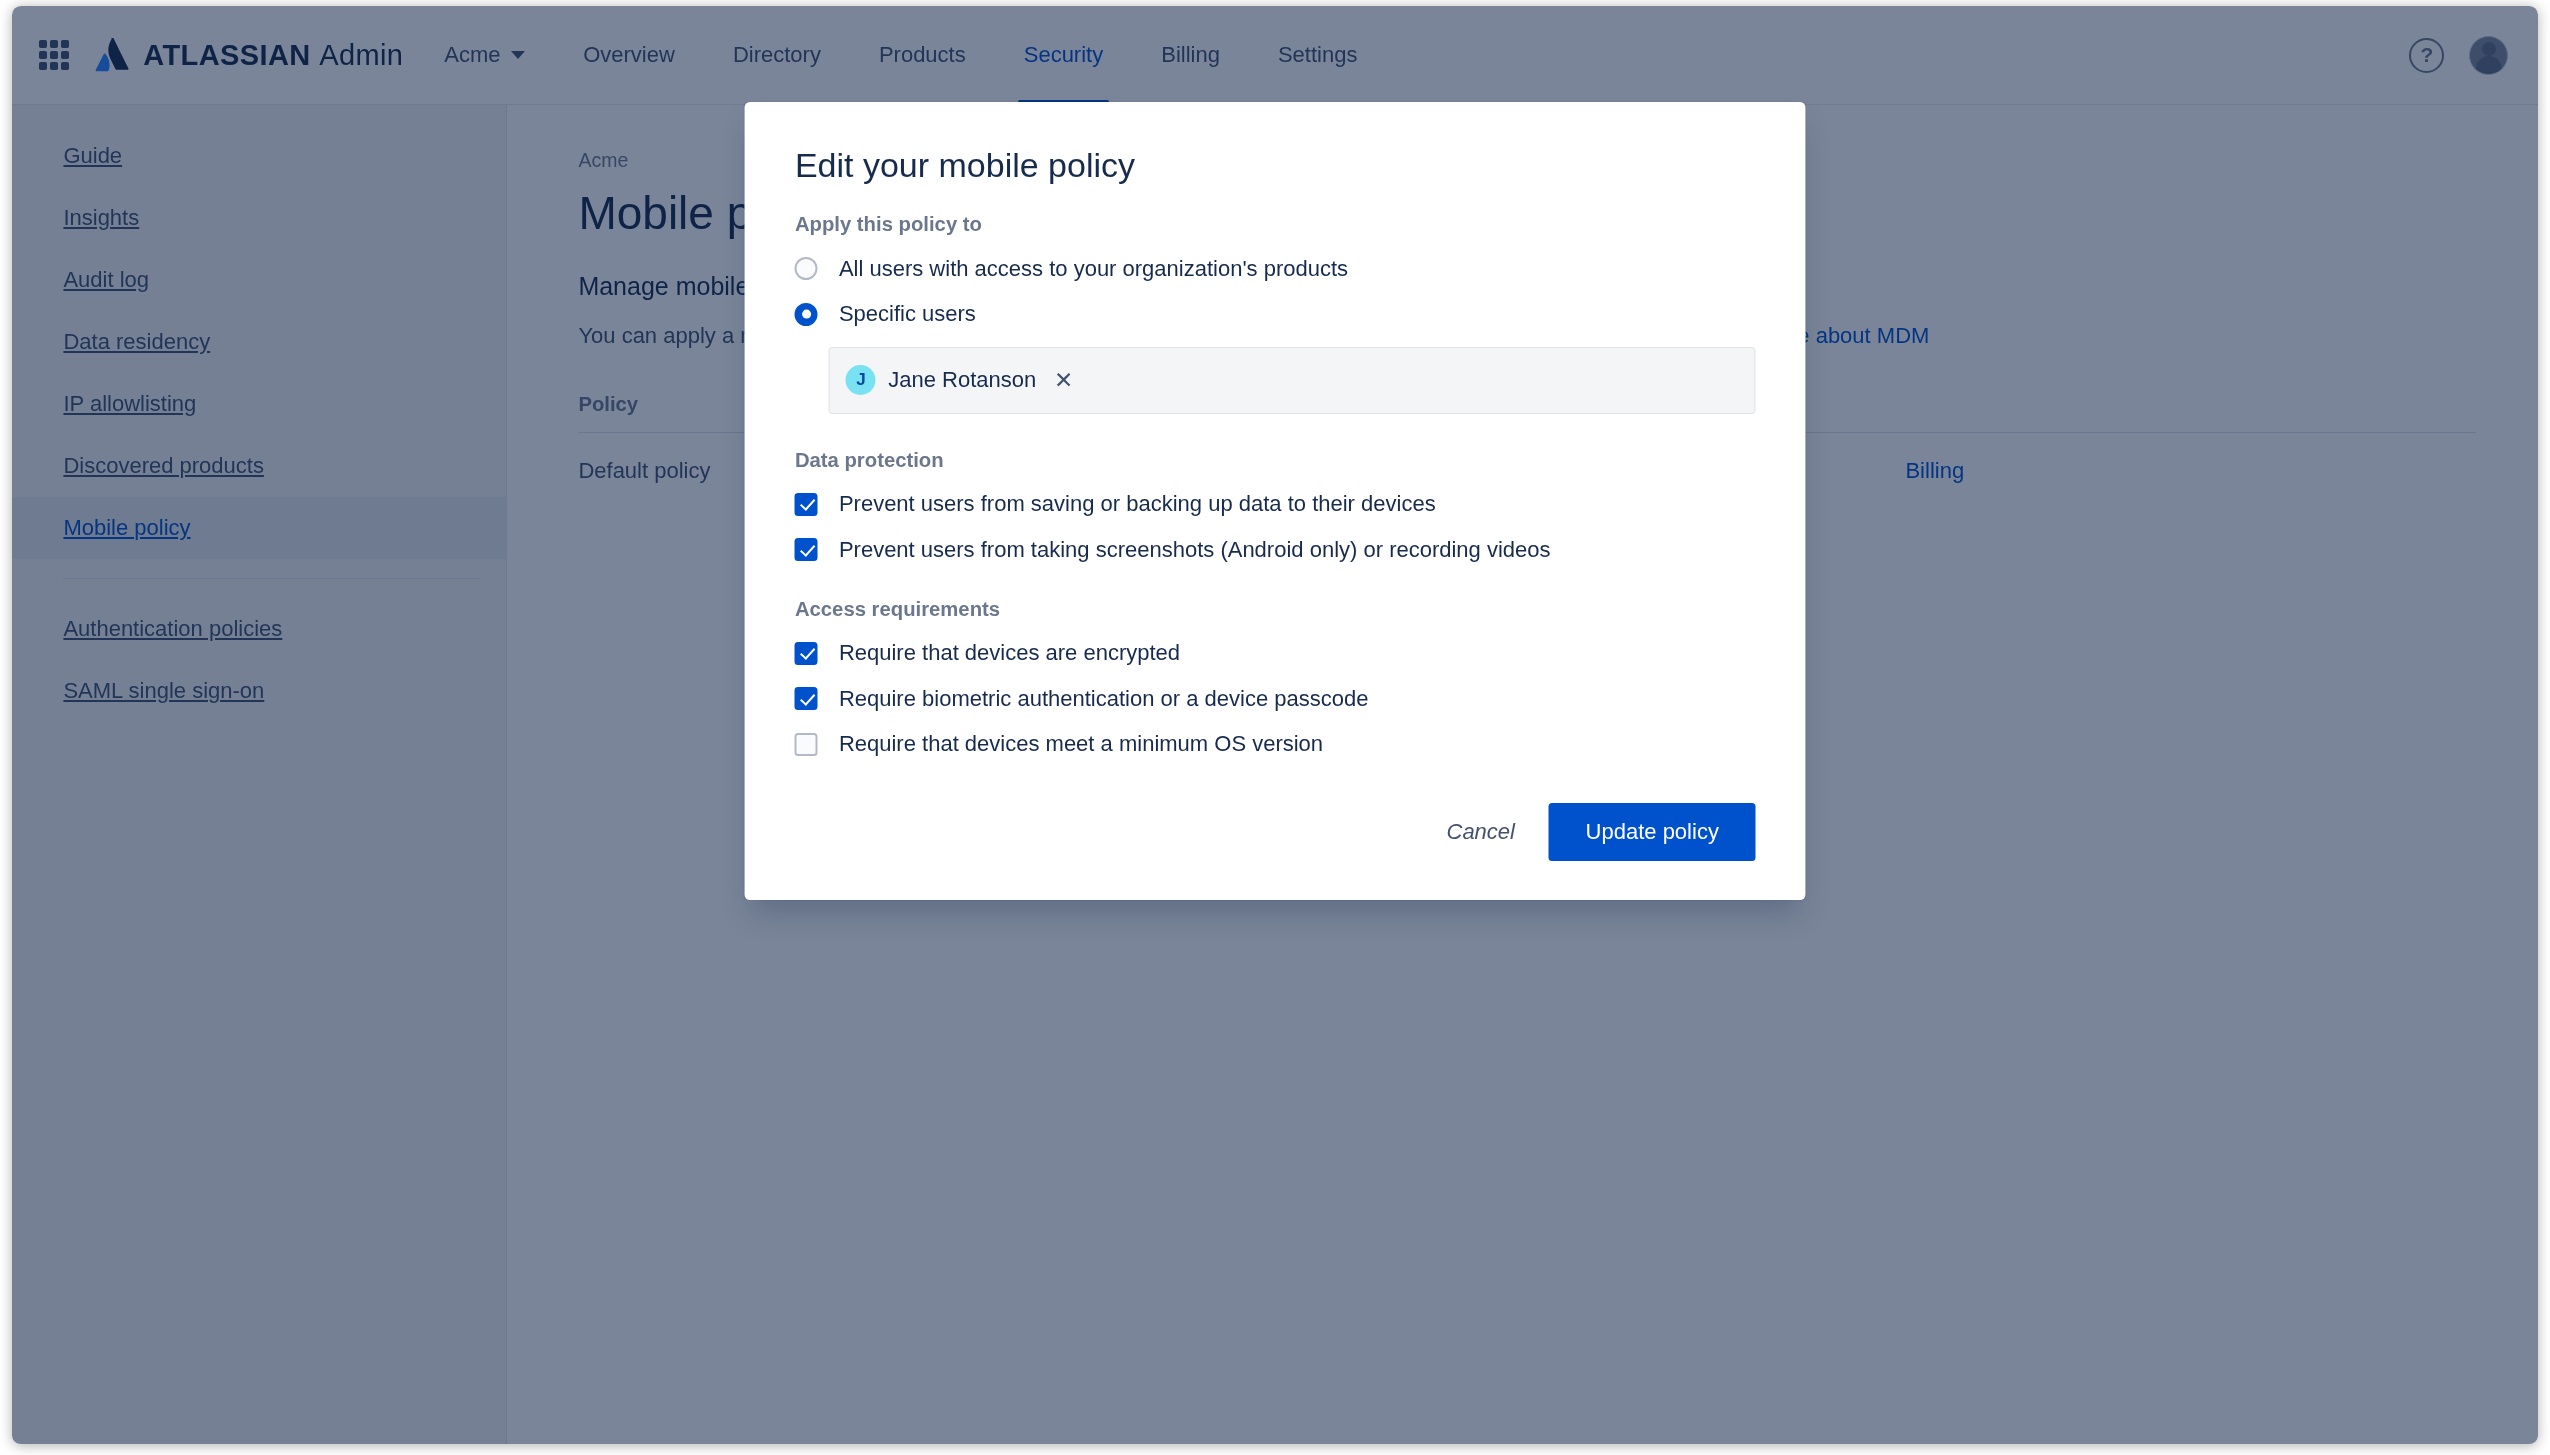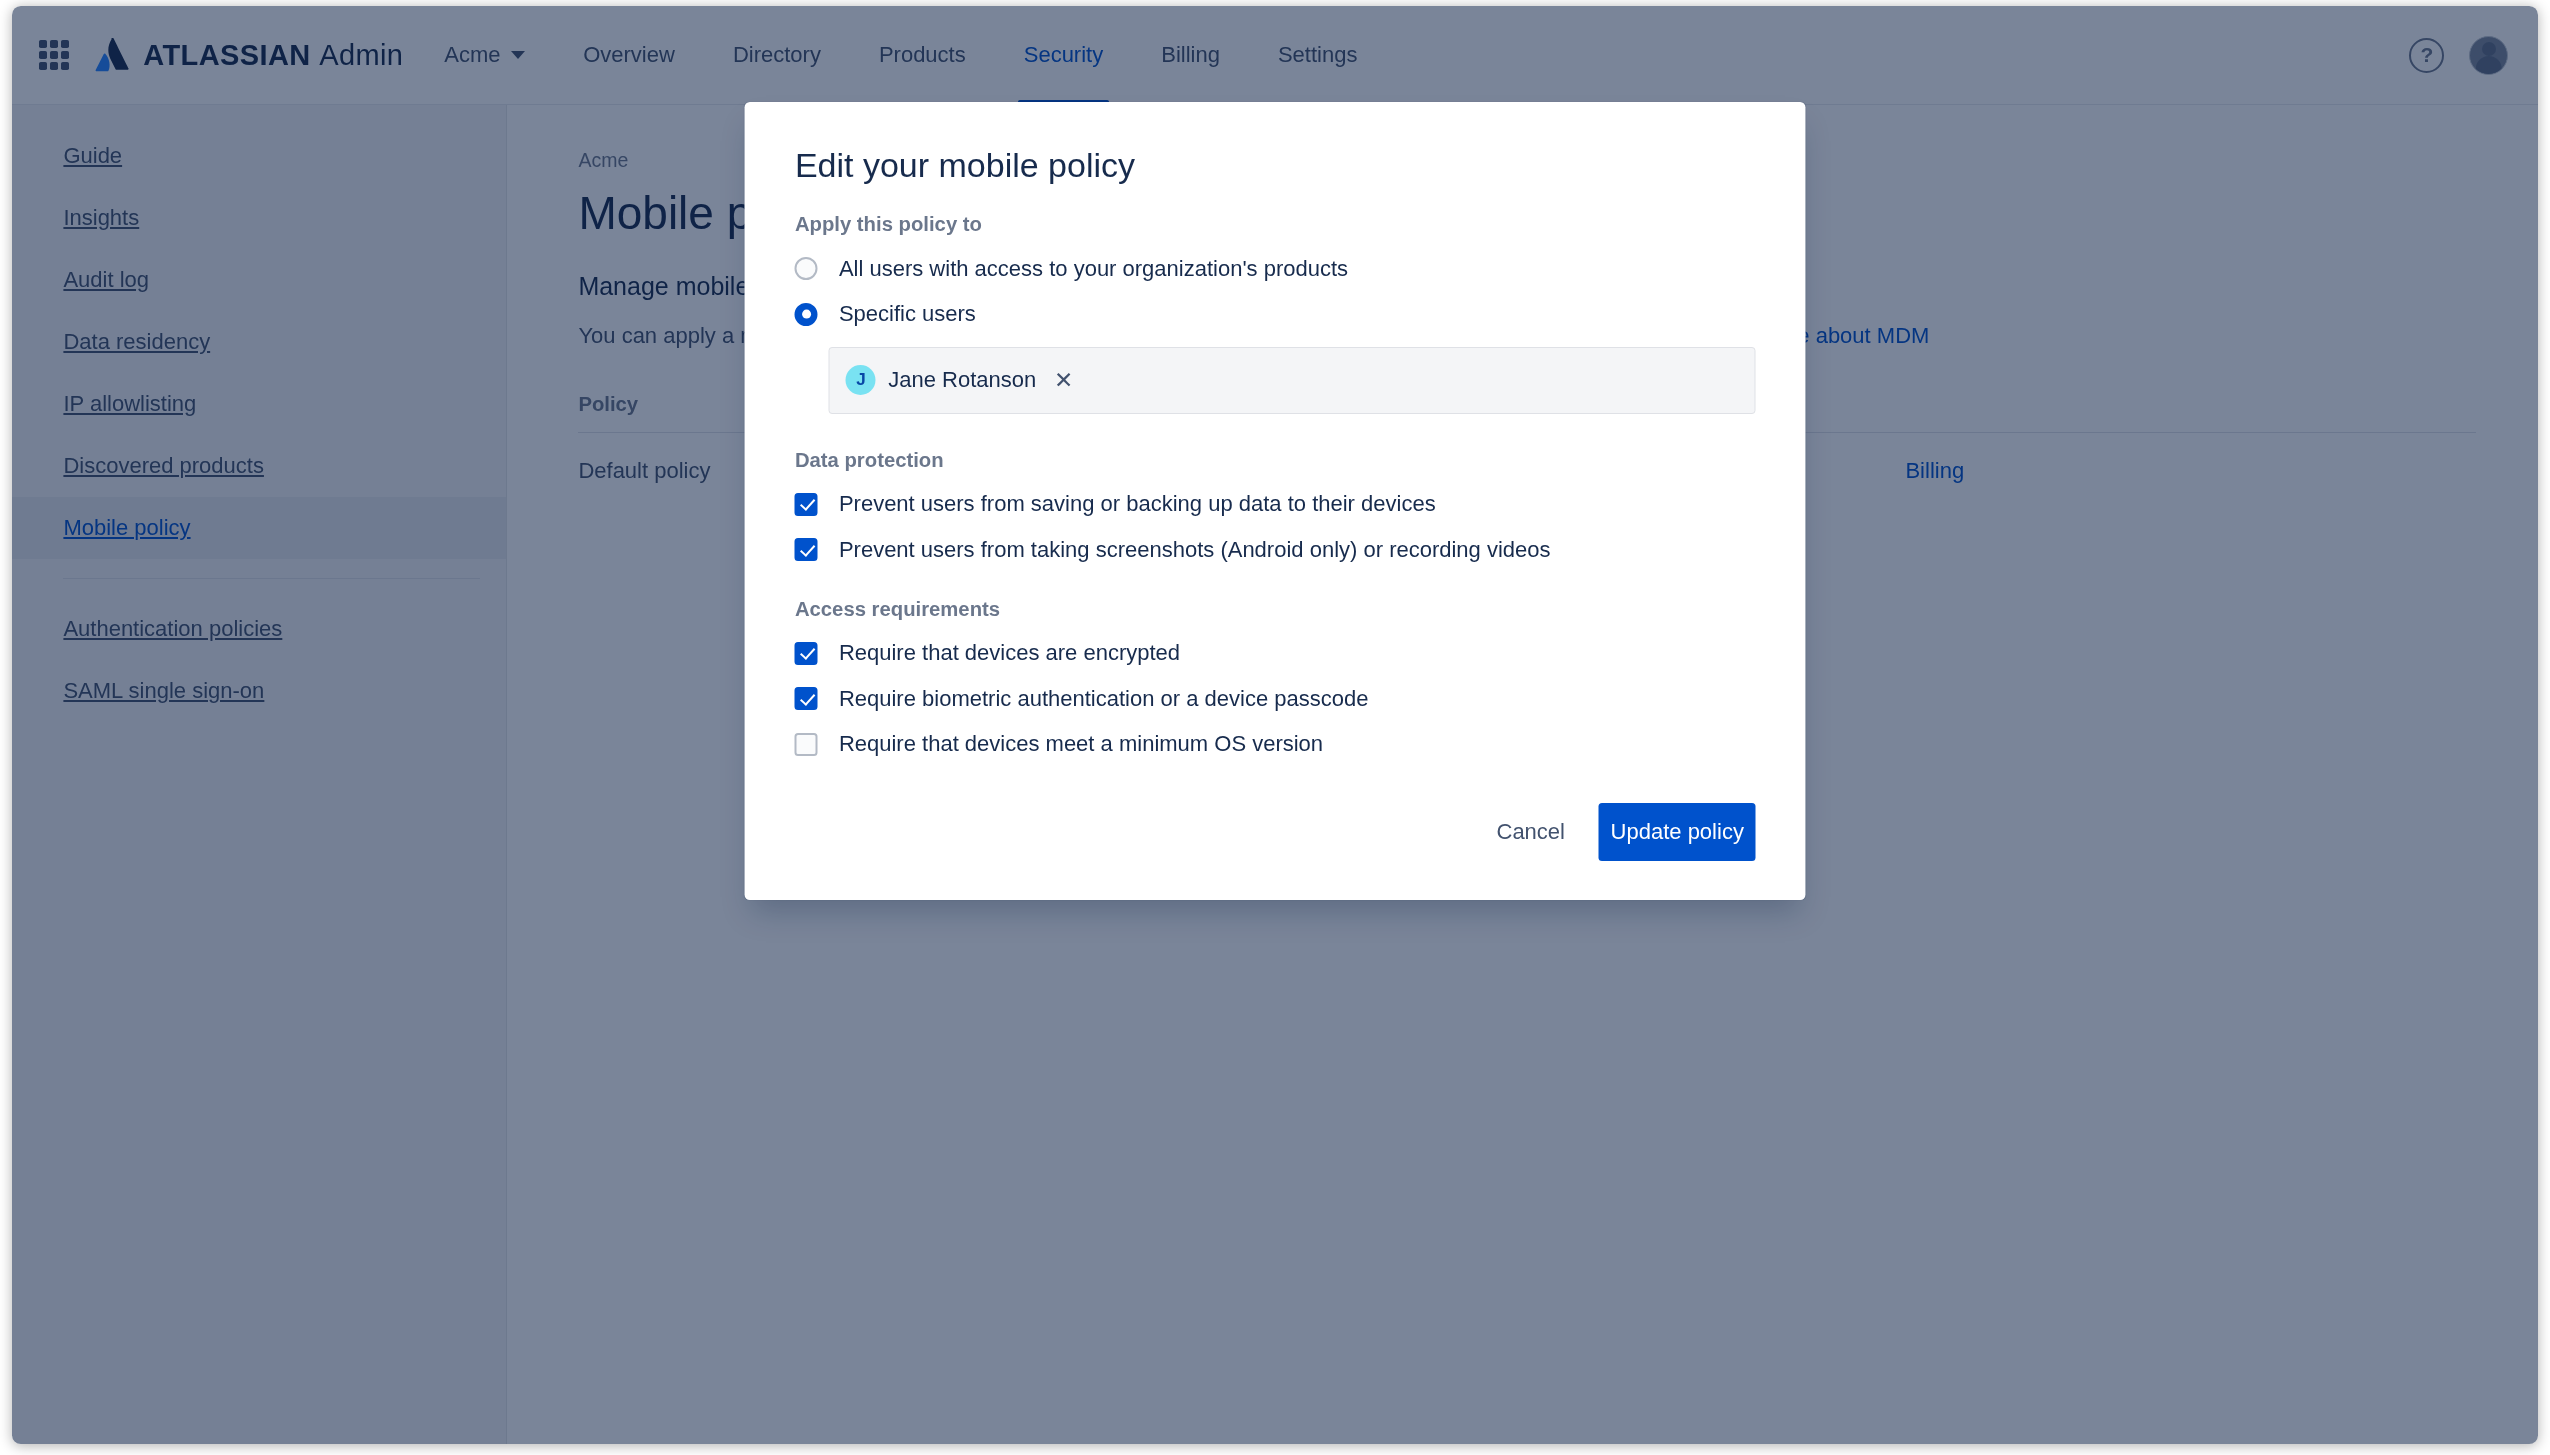--- a/index.html
+++ b/index.html
@@ -351,27 +351,28 @@
   }
   .btn-subtle {
     font-size: 22px;
     color: #42526e;
     background: transparent;
     border: none;
     padding: 14px 23px;
     border-radius: 3.5px;
     cursor: pointer;
     font-family: inherit;
+    font-style: italic;
   }
   .btn-primary {
     font-size: 22px;
     color: #ffffff;
     background: #0052cc;
     border: none;
-    padding: 16px 12px;
+    padding: 16px 37px;
     border-radius: 3.5px;
     cursor: pointer;
     font-family: inherit;
   }
 </style>
 </head>
 <body>
 
 <div class="app-frame">
 

